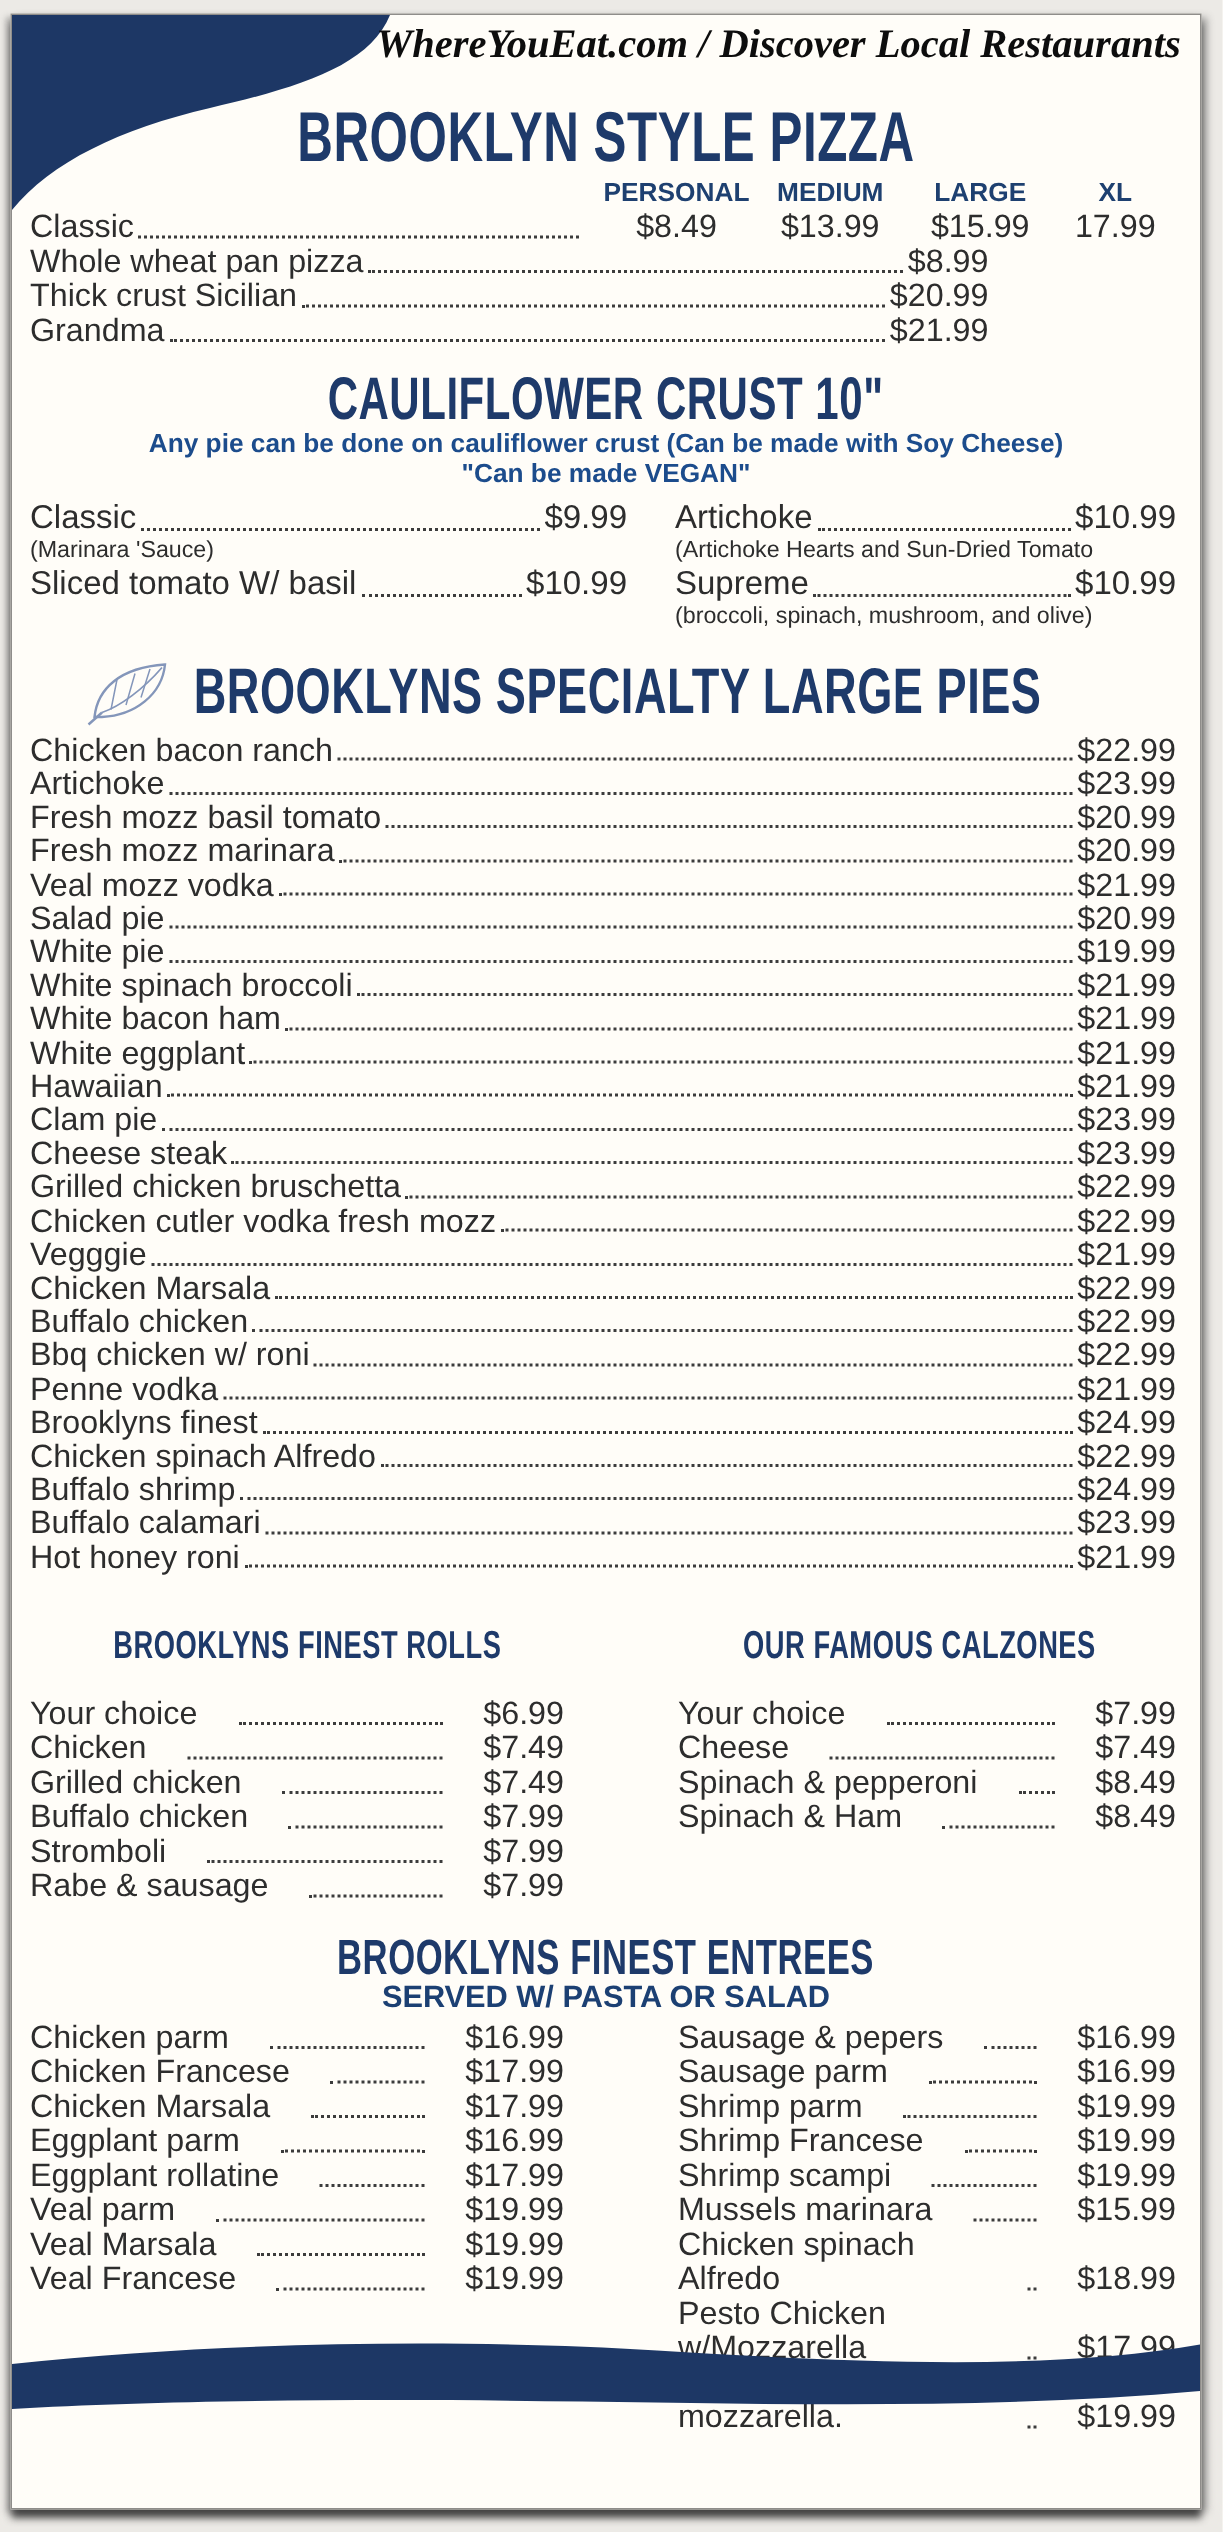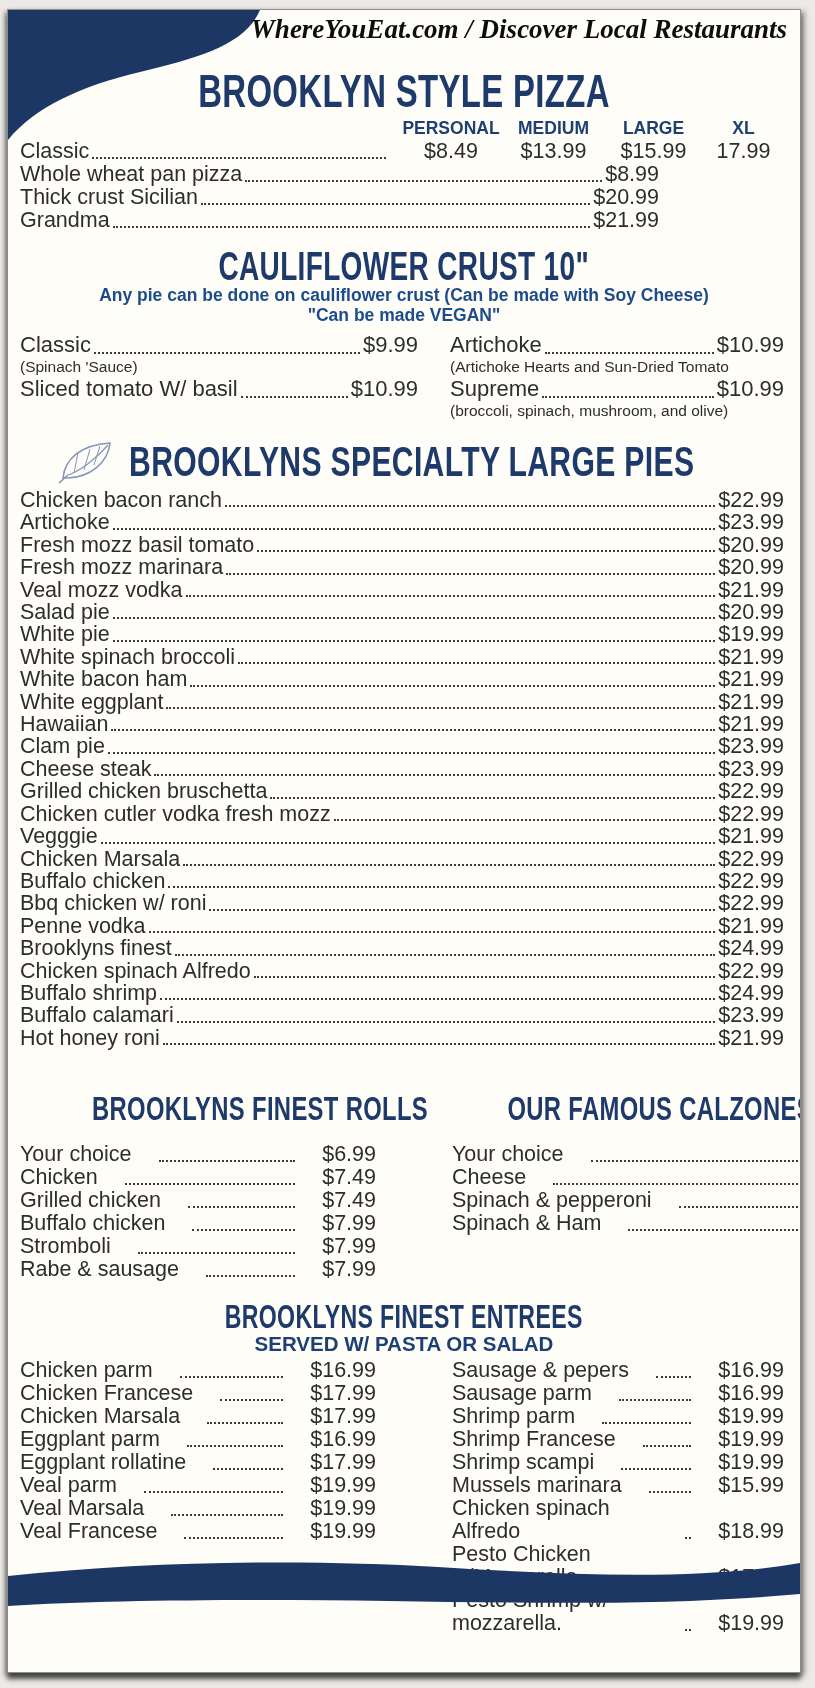--- a/index.html
+++ b/index.html
@@ -55,21 +55,21 @@
   .spec-title{font-size:43px;line-height:44px;}
   .leaf-wrap{position:absolute;left:48px;top:-2px;}
   .spec-list{padding:6px 16px 0 12px;}
   .spec-list .mrow{line-height:22.4px;}
 
   .twocol{display:flex;padding:0 16px 0 12px;}
   .tc-left{width:356px;flex:none;}
   .tc-gap{width:66px;flex:none;}
   .tc-right{flex:1;}
   .rc-section{margin-top:32px;}
-  .rc-section h3{font-size:34px;line-height:30px;margin:12px 0 20px;}
+  .rc-section h3{font-size:26px;line-height:30px;margin:0 0 20px;}
   .twocol .mrow{line-height:23px;gap:24px;}
   .tc-right .mrow{padding-left:10px;}
 
   .entrees-title{margin-top:20px;font-size:33px;line-height:32px;}
   .entrees-sub{color:#1c4073;font-weight:bold;font-size:20.5px;line-height:22px;text-align:center;margin:0;}
   .entrees-cols{margin-top:4px;}
 
   .bottom-wave{position:absolute;left:0;top:1546px;}
 </style>
 </head>
@@ -130,21 +130,21 @@
 
   <div class="cauli-cols">
     <div class="cauli-left">
 
         <div>
           <div class="mrow">
             <span>Classic</span>
             <span class="dots"></span>
             <span class="price">$9.99</span>
           </div>
-          <div class="note">(Spinach 'Sauce)</div>
+          <div class="note">(Marinara 'Sauce)</div>
         </div>
 
         <div>
           <div class="mrow">
             <span>Sliced tomato W/ basil</span>
             <span class="dots"></span>
             <span class="price">$10.99</span>
           </div>
 
         </div>

